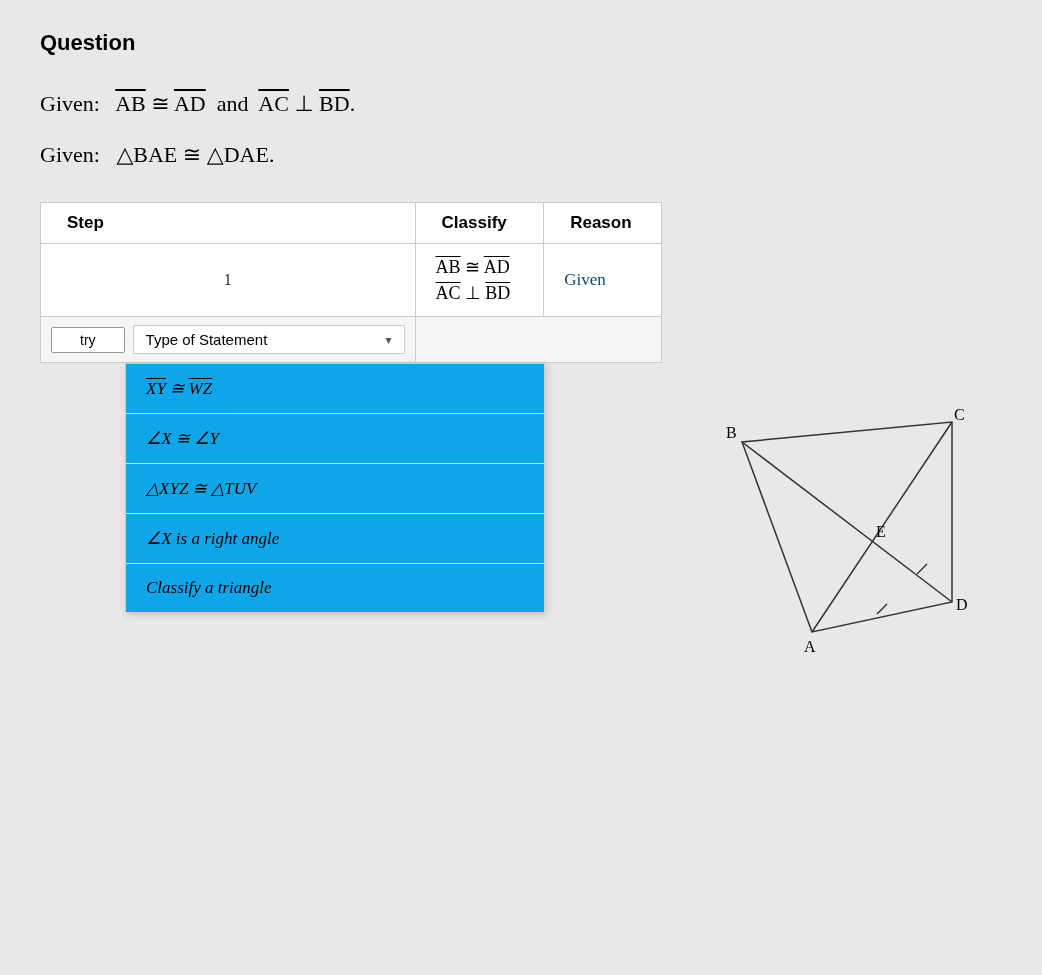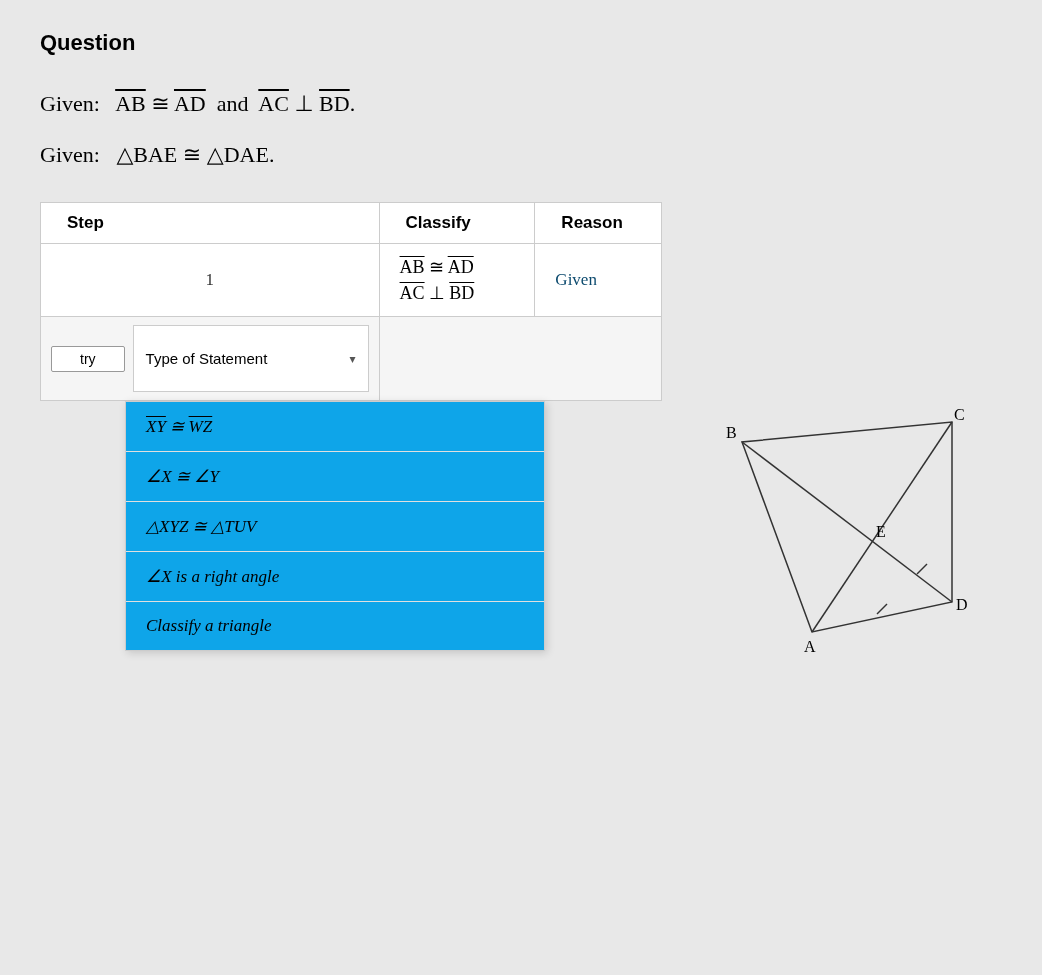--- a/index.html
+++ b/index.html
@@ -93,24 +93,24 @@
       padding: 4px 28px;
       font-size: 14px;
       cursor: pointer;
       border-radius: 2px;
     }
     .type-dropdown {
       display: flex;
       align-items: center;
       border: 1px solid #ccc;
       background: white;
-      padding: 24px 12px;
+      padding: 5px 12px;
       font-size: 15px;
       cursor: pointer;
-      width: 236px;
+      width: 272px;
       justify-content: space-between;
       font-family: Arial, sans-serif;
     }
     .dropdown-arrow {
       font-size: 12px;
       color: #555;
     }
     .dropdown-menu {
       background: white;
       border: 1px solid #ccc;

